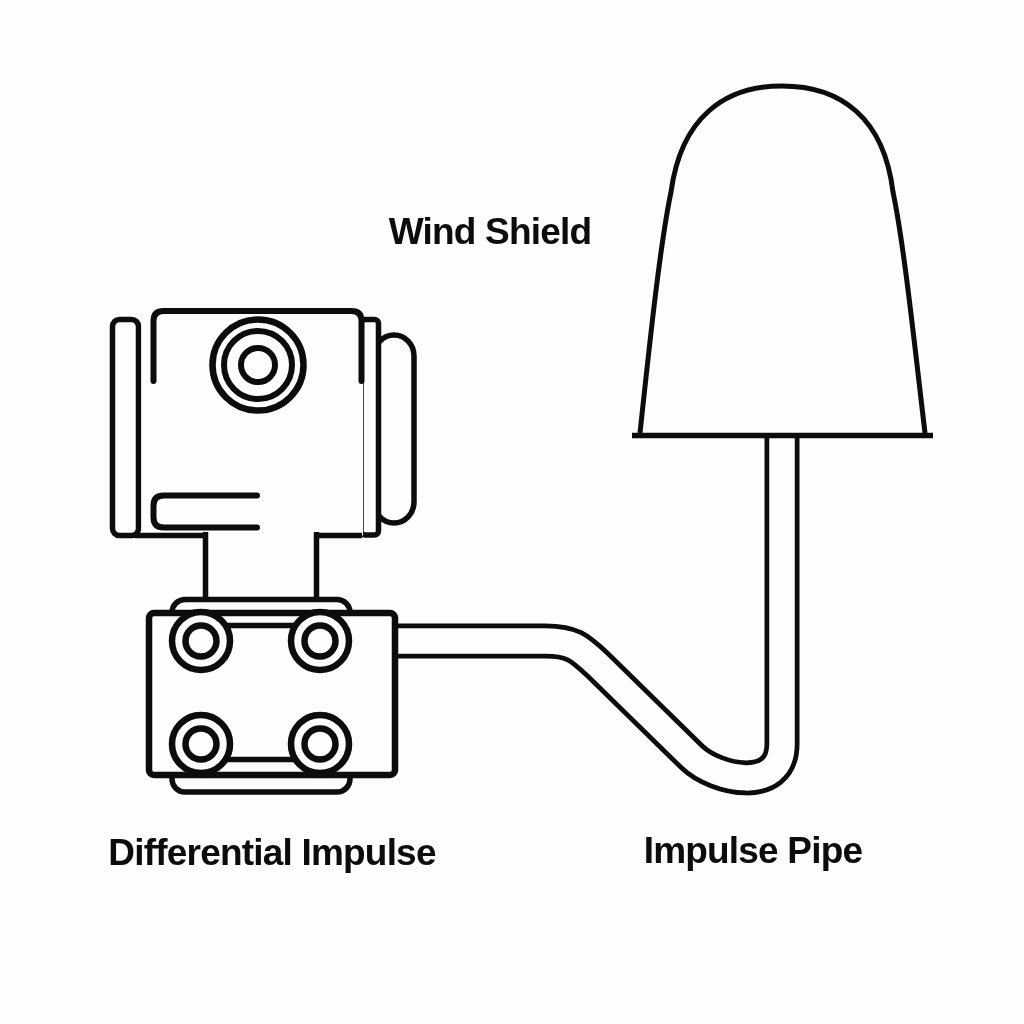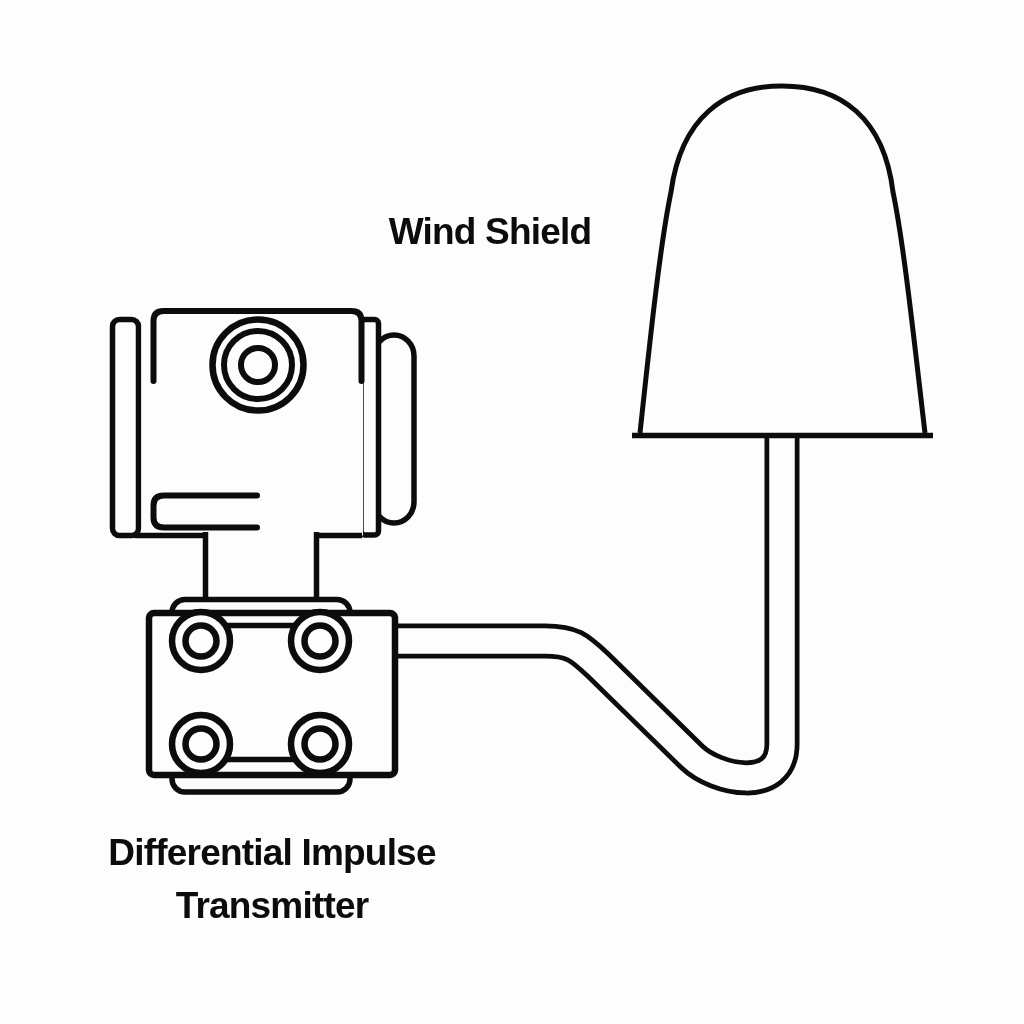--- a/index.html
+++ b/index.html
@@ -93,19 +93,19 @@
       <circle class="ink-stroke" stroke-width="6" cx="258" cy="365" r="17"></circle>
     </g>
 
     <path class="ink-stroke" stroke-width="6" stroke-linecap="round" d="M 257 495.5 H 164 Q 153.5 495.5 153.5 505.5 V 517.5 Q 153.5 527.5 164 527.5 H 257"></path>
   </svg>
 
   <div class="diagram-label" id="label-wind-shield">Wind Shield</div>
 
   <div class="diagram-label" id="label-transmitter">
     <span class="label-line">Differential Impulse</span>
-    <span class="label-line">Transmitter</span>
   </div>
 
   <div class="diagram-label" id="label-impulse-pipe">
+    <span class="label-line">Impulse Pipe</span>
   </div>
 
 </div>
 
 </body></html>

